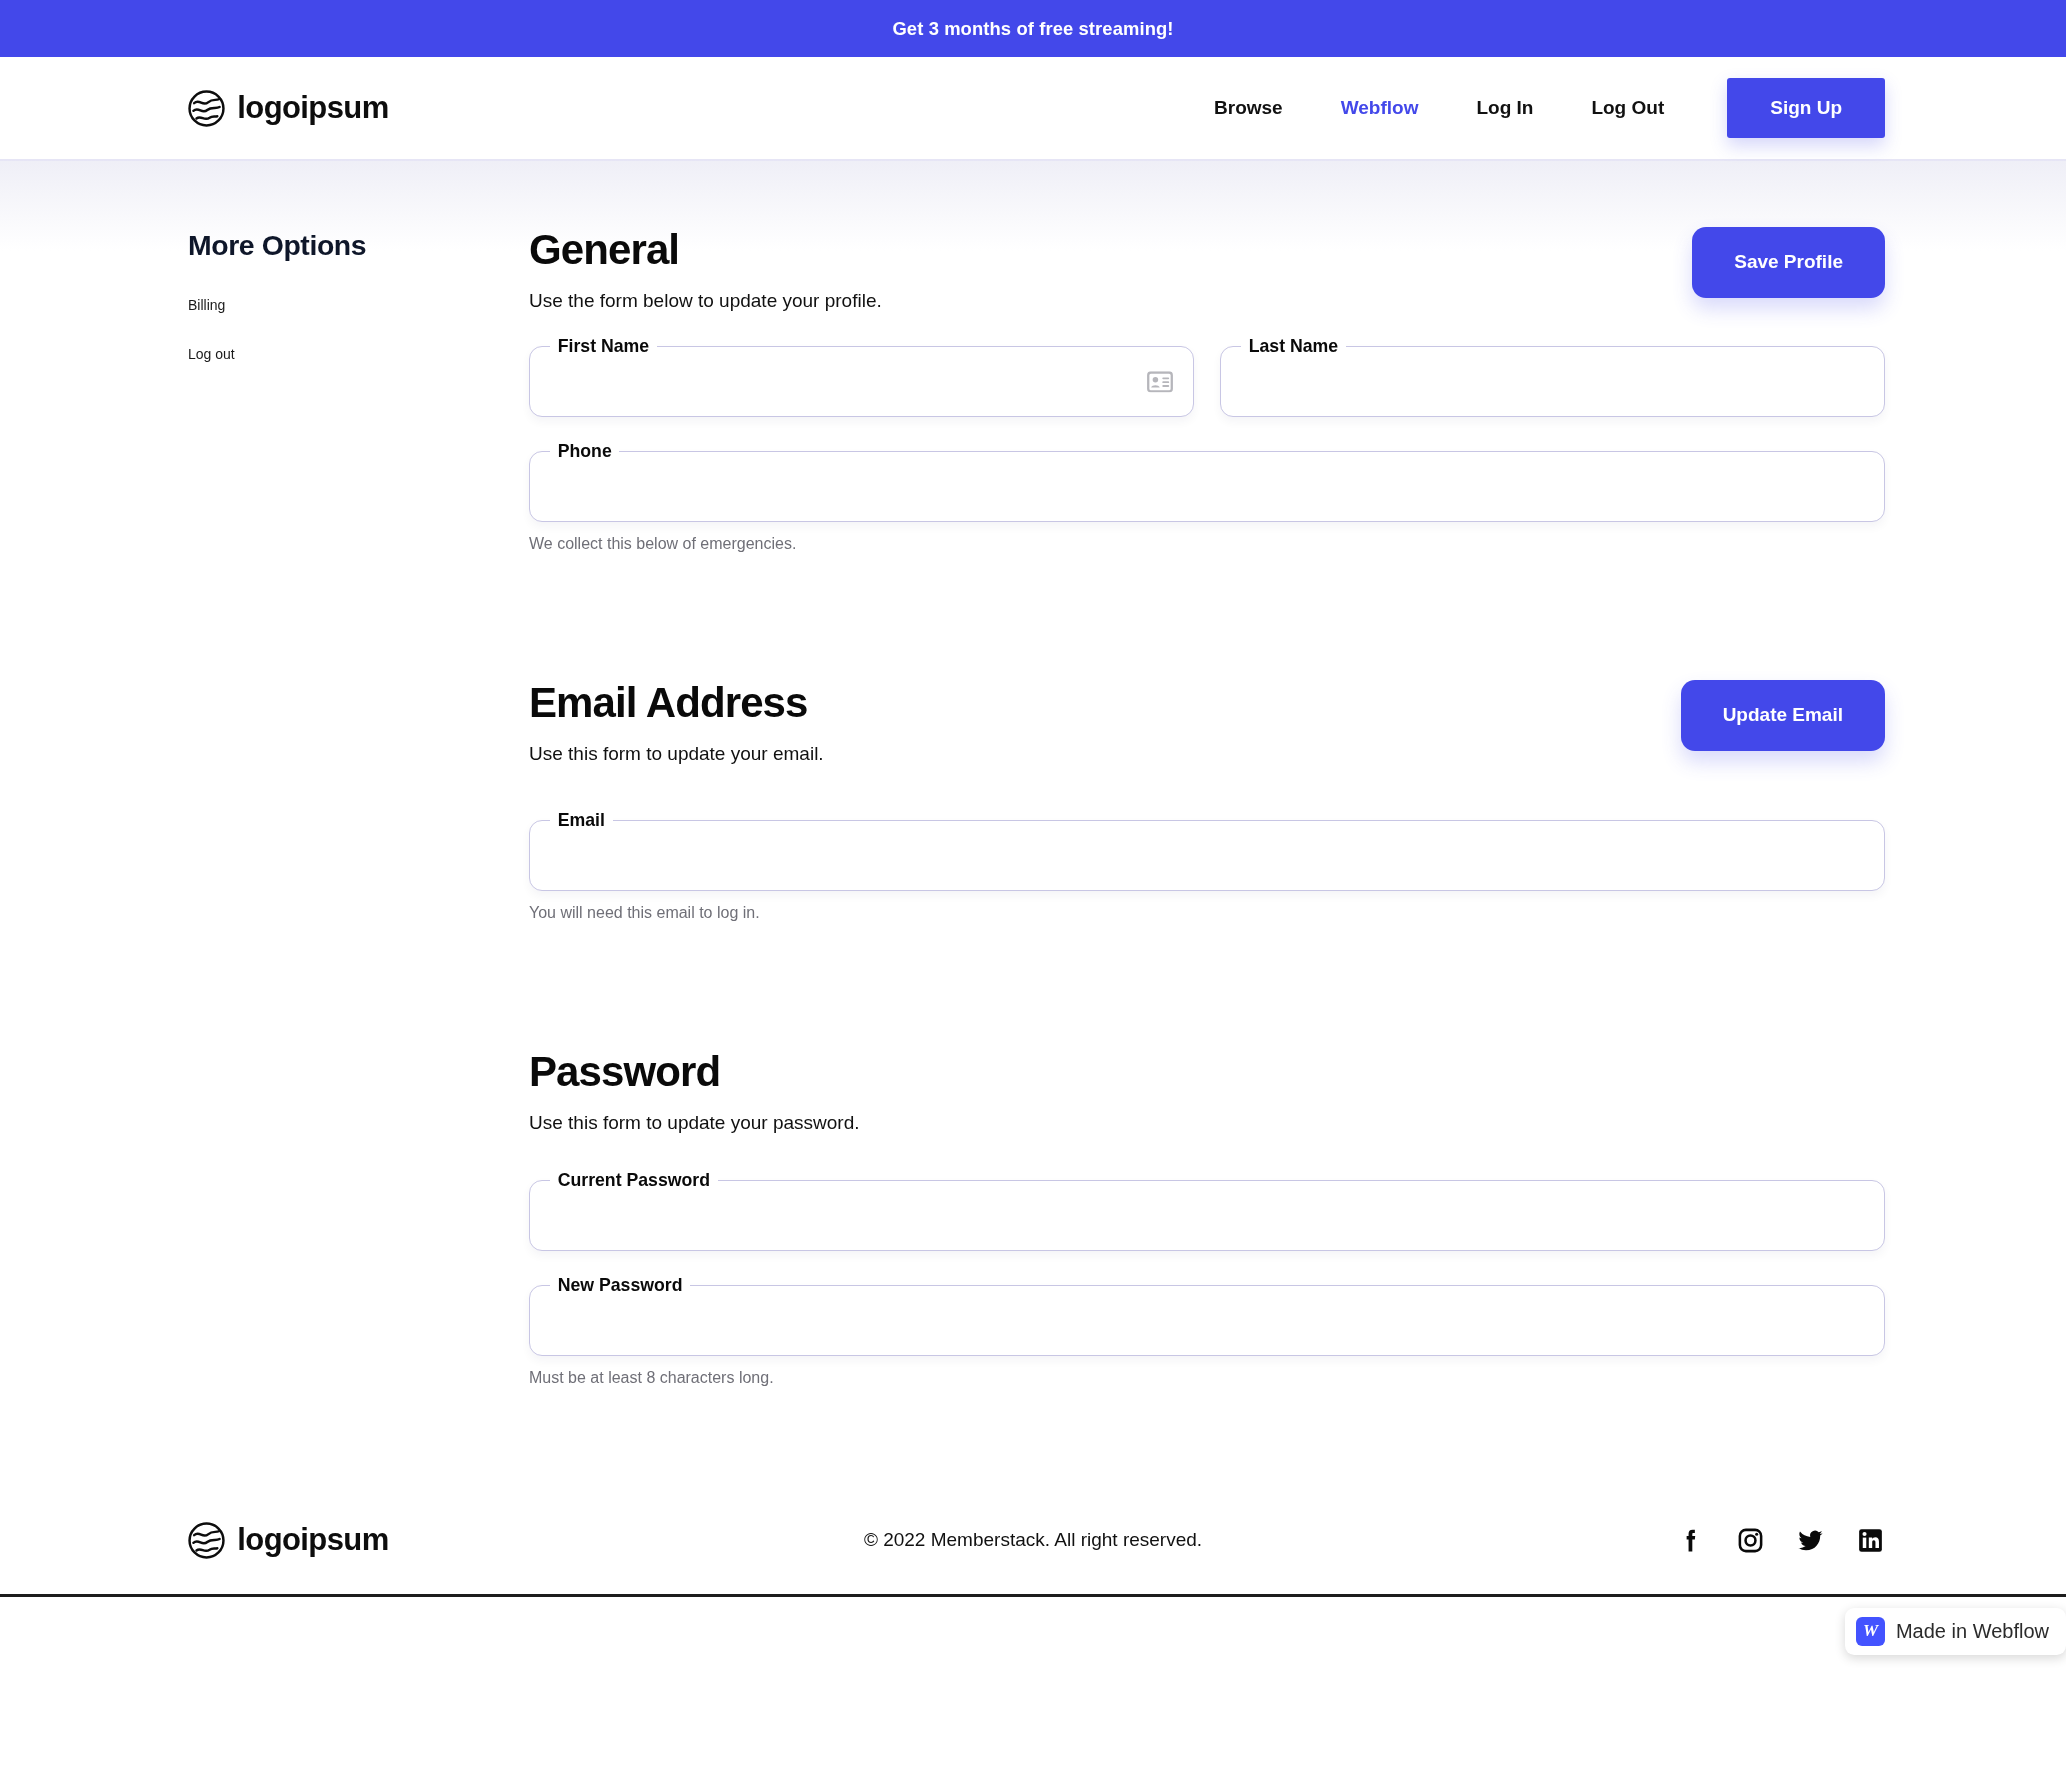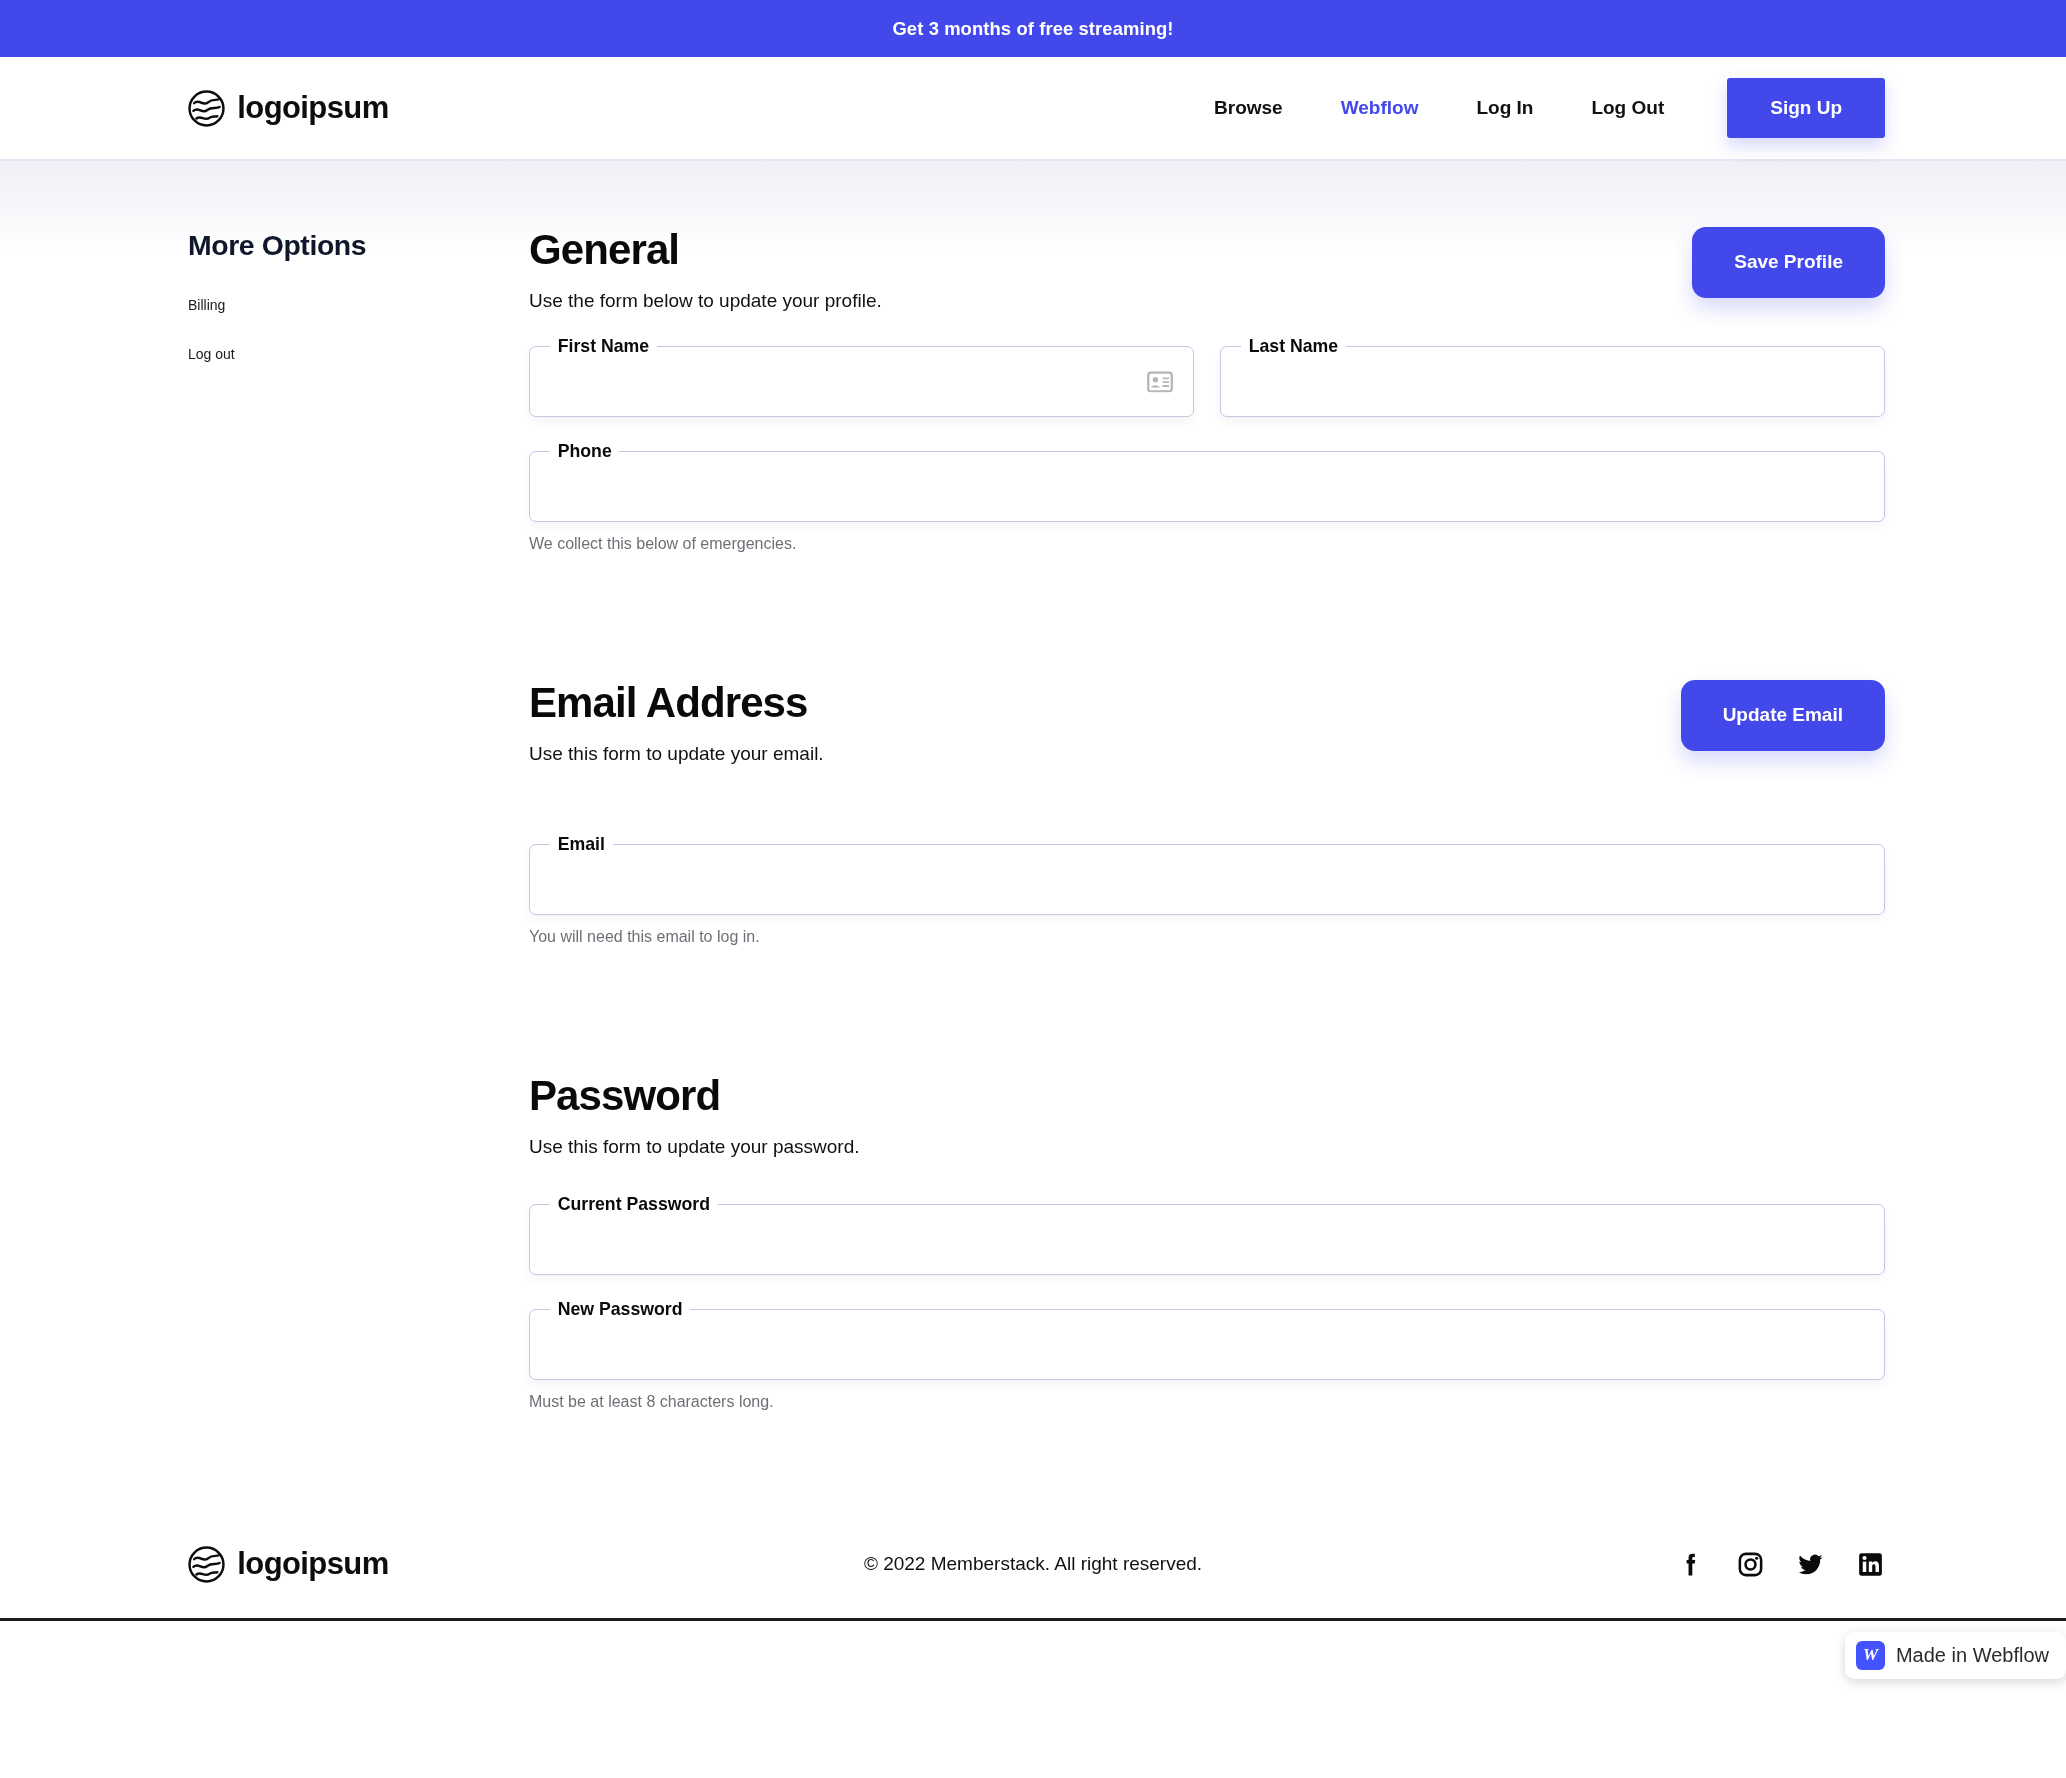--- a/index.html
+++ b/index.html
@@ -171,21 +171,21 @@
     display: flex;
     gap: 26px;
     margin-top: 34px;
   }
   .field { flex: 1; position: relative; }
   .field.full { width: 100%; }
 
   .field-box {
     position: relative;
     border: 1.5px solid #c8c6e4;
-    border-radius: 7px;
+    border-radius: 13px;
     height: 71px;
     background: #ffffff;
     box-shadow: 0 4.6px 9.2px rgba(20,20,60,0.045);
     display: flex;
     align-items: center;
   }
   .field-legend {
     position: absolute;
     top: -11.5px;
     left: 20px;
@@ -386,21 +386,21 @@
 
       <section class="form-section">
         <div class="section-head">
           <div>
             <h1 class="section-heading">Email Address</h1>
             <p class="section-sub">Use this form to update your email.</p>
           </div>
           <button class="action-btn">Update Email</button>
         </div>
 
-        <div class="field-row" style="margin-top:79px;">
+        <div class="field-row" style="margin-top:55px;">
           <div class="field full">
             <div class="field-box">
               <span class="field-legend">Email</span>
               <input class="field-input" type="email" value="" style="">
             </div>
             <div class="field-help">You will need this email to log in.</div>
           </div>
         </div>
       </section>
 

